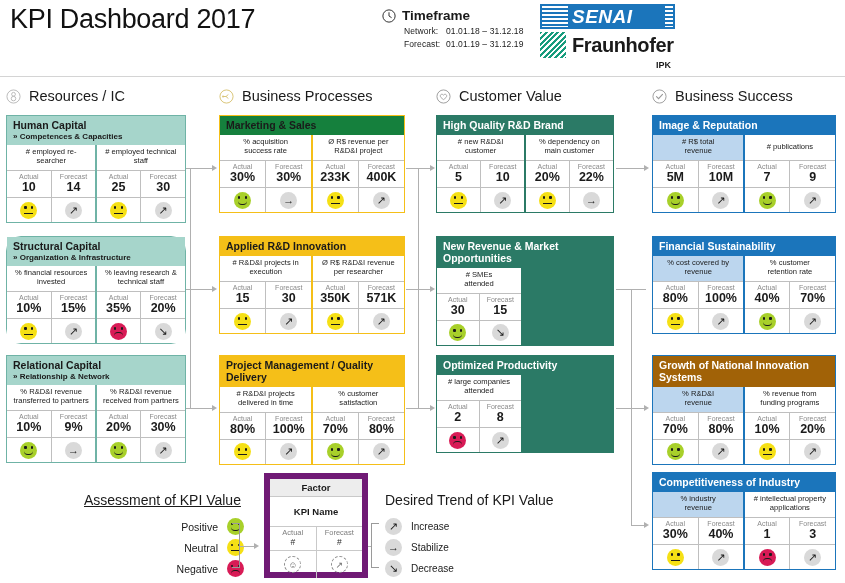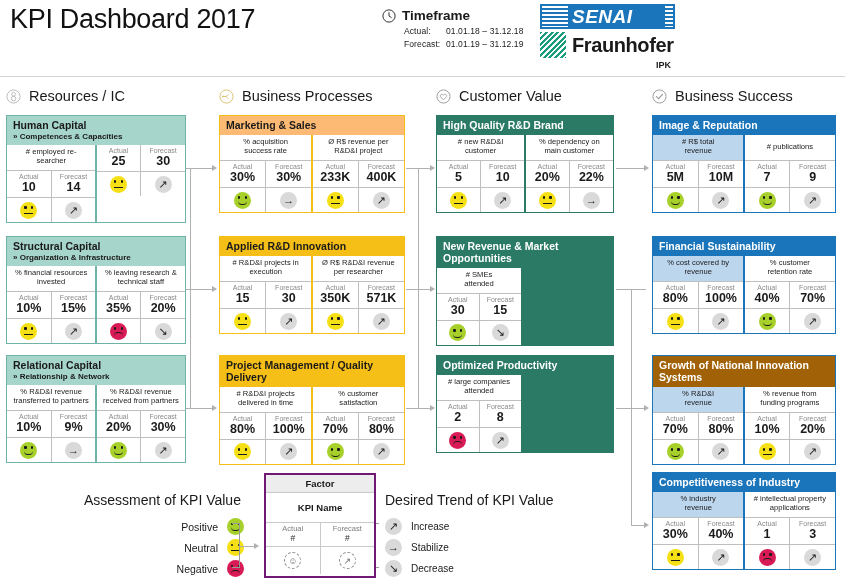--- a/index.html
+++ b/index.html
@@ -94,29 +94,29 @@
   
   .conn { position:absolute; background:#b0b0b0; }
   .conn.h { height:1px; }
   .conn.v { width:1px; }
   .arrowhead { position:absolute; width:0;height:0;
     border-top:3px solid transparent; border-bottom:3px solid transparent;
     border-left:5px solid #b0b0b0; }
   .arrowhead.left { border-left:none; border-right:5px solid #b0b0b0; }
 
   
-  #legend-assess-title { position:absolute; left:84px; top:492px; font-size:14px; color:#1a1a1a; }
+  #legend-assess-title { position:absolute; left:84px; top:492px; font-size:14px; color:#1a1a1a;text-decoration:underline; }
   .lg-row { position:absolute; display:flex; align-items:center; gap:9px; }
   .lg-row .lg-lbl { font-size:10.5px; width:58px; text-align:right; }
   #legend-trend-title { position:absolute; left:385px; top:492px; font-size:14px; color:#1a1a1a; }
   .tr-row { position:absolute; display:flex; align-items:center; gap:9px; }
   .tr-row .tr-lbl { font-size:10px; }
 
-  #factor-card { position:absolute; left:264px; top:473px; width:112px; height:105px;
-     border:2px solid #701a75; background:#fff; }
+  #factor-card { position:absolute; left:264px; top:473px; width:104px; height:105px;
+     border:6px solid #701a75; background:#fff; }
   #factor-head { background:#ededed; border-bottom:1px solid #c9c9c9; text-align:center;
      font-size:9.5px; font-weight:600; padding:3px 0; }
   #factor-kpi { text-align:center; font-size:9.5px; font-weight:600; padding:9px 0;
      border-bottom:1px solid #c9c9c9; }
   #factor-af { display:flex; border-bottom:1px solid #c9c9c9; }
   #factor-af > div { flex:1 1 0; text-align:center; padding:2px 0 3px; }
   #factor-af .cap { font-size:7.5px; color:#7d7d7d; line-height:1.15;}
   #factor-af .hash { font-size:8.5px; color:#2a2a2a; line-height:1.15;}
   #factor-ic { display:flex; }
   #factor-ic > div { flex:1 1 0; display:flex; align-items:center; justify-content:center; padding:5px 0; }
@@ -134,21 +134,21 @@
     <div id="tf-head">
       <span class="clock-ic">
         <svg viewBox="0 0 16 16" width="14" height="14">
           <circle cx="8" cy="8" r="7" fill="none" stroke="#2a2a2a" stroke-width="1.1"></circle>
           <path d="M8 4.2V8l2.6 1.7" fill="none" stroke="#2a2a2a" stroke-width="1.1" stroke-linecap="round"></path>
         </svg>
       </span>
       <span class="lbl">Timeframe</span>
     </div>
     <div class="tf-row">
-      <span class="k">Actual:</span>
+      <span class="k">Network:</span>
       <span class="v">01.01.18 – 31.12.18</span>
     </div>
     <div class="tf-row">
       <span class="k">Forecast:</span>
       <span class="v">01.01.19 – 31.12.19</span>
     </div>
   </div>
 
   <div id="logos">
     <div id="senai">
@@ -231,20 +231,21 @@
           </span>
               </div>
         <div class="vsep"></div>
         <div class="ic-cell">
                 <span class="trend">↗</span>
               </div>
       </div>
     </div>
           <div class="colsep" style="background:#6fb3a6"></div>
           <div class="kpi-col">
+      <div class="kpi-name" style=""># employed technical<br>staff</div>
       <div class="kpi-af">
         <div class="kpi-cell">
           <div class="cap">Actual</div>
           <div class="val">25</div>
         </div>
         <div class="vsep"></div>
         <div class="kpi-cell">
           <div class="cap">Forecast</div>
           <div class="val">30</div>
         </div>
@@ -260,21 +261,21 @@
         <div class="vsep"></div>
         <div class="ic-cell">
                 <span class="trend">↗</span>
               </div>
       </div>
     </div>
         </div>
 
     </div>
   </div>
-    <div class="card" id="card-structural-capital" style="left:6px; top:236px; width:180px; border-color:#6fb3a6;
+    <div class="card" id="card-structural-capital" style="left:6px; top:236px; width:180px; border-color:#6fb3a6;border-radius:15px;
              ">
     <div class="card-title" style="background:#a6d5cb;color:#1a1a1a">Structural Capital<span class="sub">» Organization &amp; Infrastructure</span></div>
     <div class="kpi-grid">
       <div style="width:180px;display:flex;background:#fff">
           <div class="kpi-col">
       <div class="kpi-name" style="">% financial resources<br>invested</div>
       <div class="kpi-af">
         <div class="kpi-cell">
           <div class="cap">Actual</div>
           <div class="val">10%</div>
@@ -390,21 +391,21 @@
                 <span class="trend">↗</span>
               </div>
       </div>
     </div>
         </div>
 
     </div>
   </div>
     <div class="card" id="card-marketing-sales" style="left:219px; top:115px; width:186px; border-color:#f5bf18;
              ">
-    <div class="card-title" style="background:#fdba74;color:#1a1a1a">Marketing &amp; Sales</div>
+    <div class="card-title" style="background:#15803d;color:#1a1a1a">Marketing &amp; Sales</div>
     <div class="kpi-grid">
       <div style="width:186px;display:flex;background:#fff">
           <div class="kpi-col">
       <div class="kpi-name" style="">% acquisition<br>success rate</div>
       <div class="kpi-af">
         <div class="kpi-cell">
           <div class="cap">Actual</div>
           <div class="val">30%</div>
         </div>
         <div class="vsep"></div>

